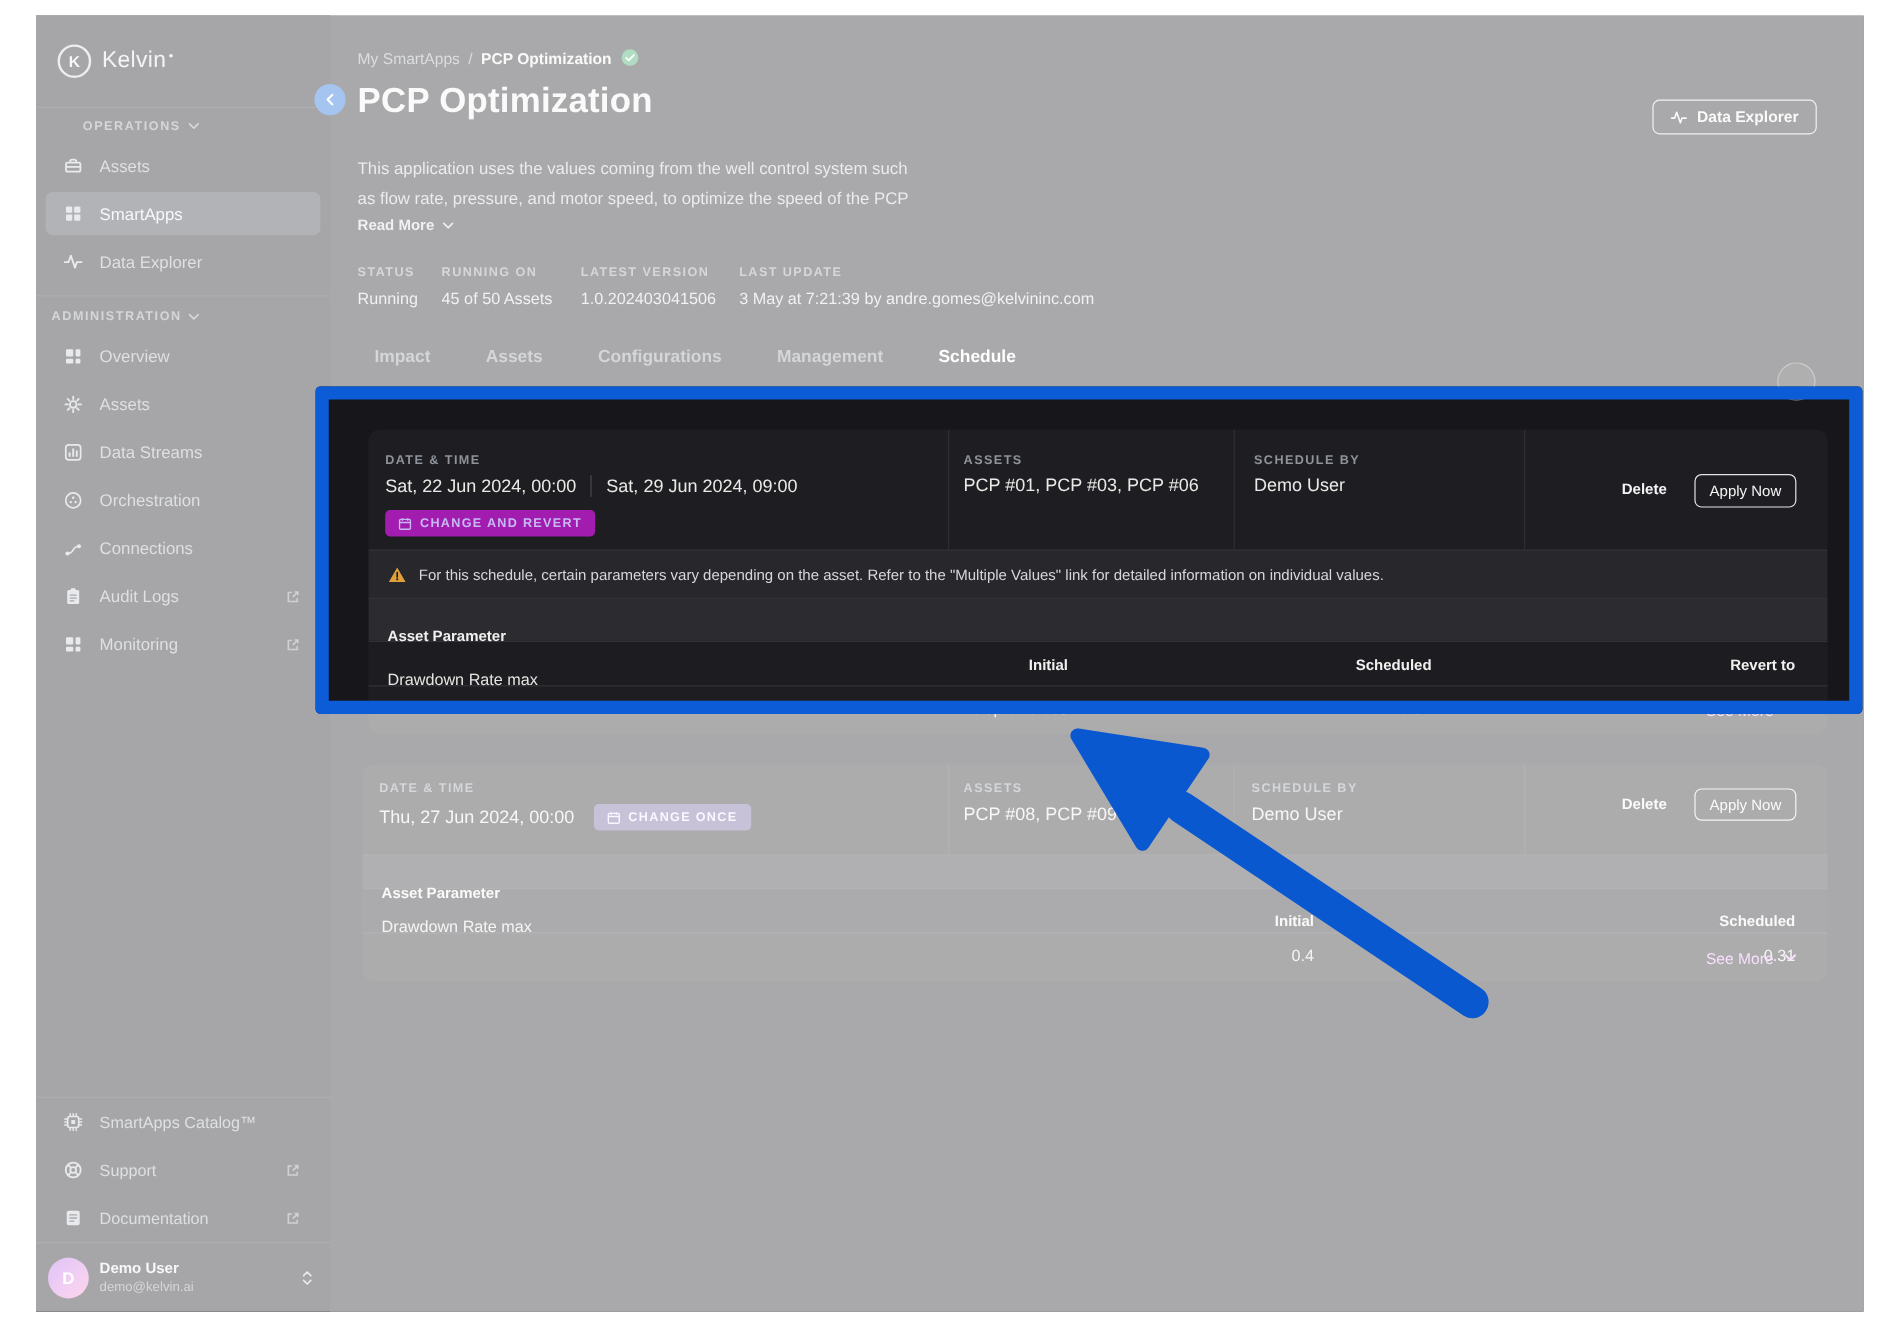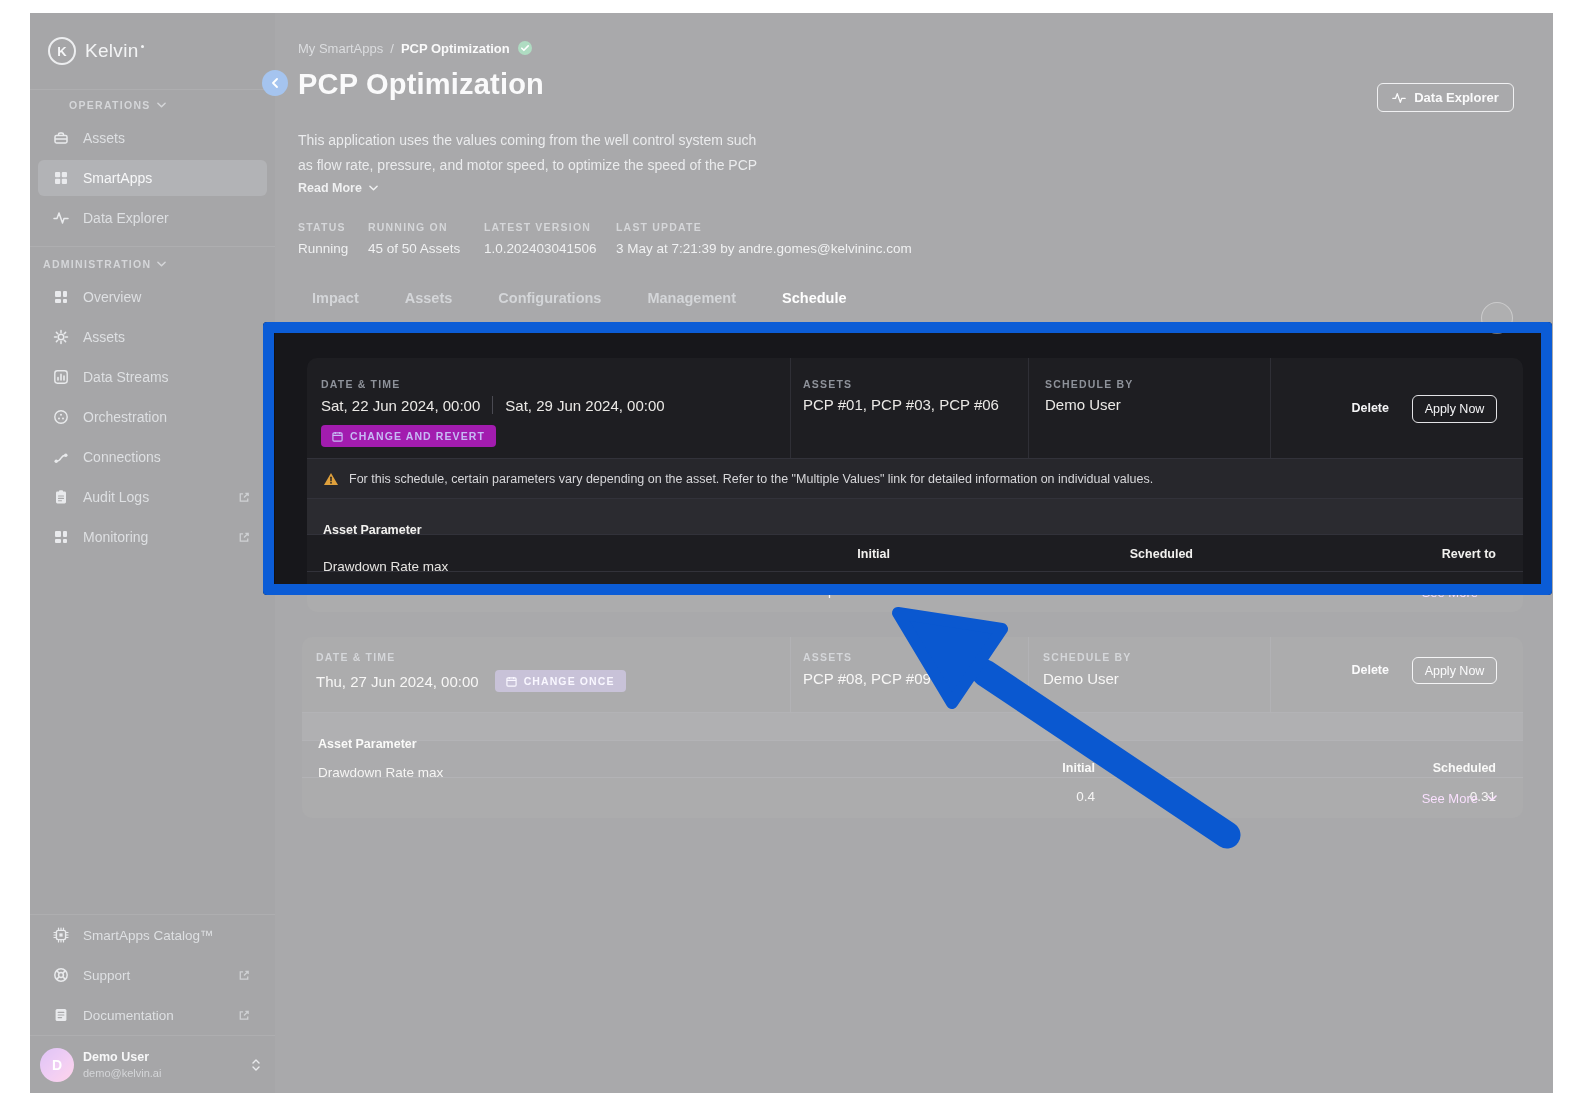--- a/index.html
+++ b/index.html
@@ -397,21 +397,21 @@
 
     <div class="card card1">
       <div class="card-head">
         <div class="v-div" style="left:483px"></div>
         <div class="v-div" style="left:721px"></div>
         <div class="v-div" style="left:963px"></div>
         <div class="ch-label" style="left:14px;top:20px">DATE &amp; TIME</div>
         <div class="ch-value" style="left:14px;top:38px">
           <span>Sat, 22 Jun 2024, 00:00</span>
           <span class="date-sep"></span>
-          <span>Sat, 29 Jun 2024, 00:00</span>
+          <span>Sat, 29 Jun 2024, 09:00</span>
         </div>
         <span class="badge badge-purple">
           <span class="icn">
             <svg viewBox="0 0 12 12">
                 <rect x="1" y="2" width="10" height="9" rx="1.2" fill="none" stroke="currentColor" stroke-width="1.3"></rect>
                 <path d="M3.6 1v2.2M8.4 1v2.2M1 4.8h10" stroke="currentColor" stroke-width="1.3"></path>
               </svg>
           </span>
           <span>CHANGE AND REVERT</span>
         </span>

